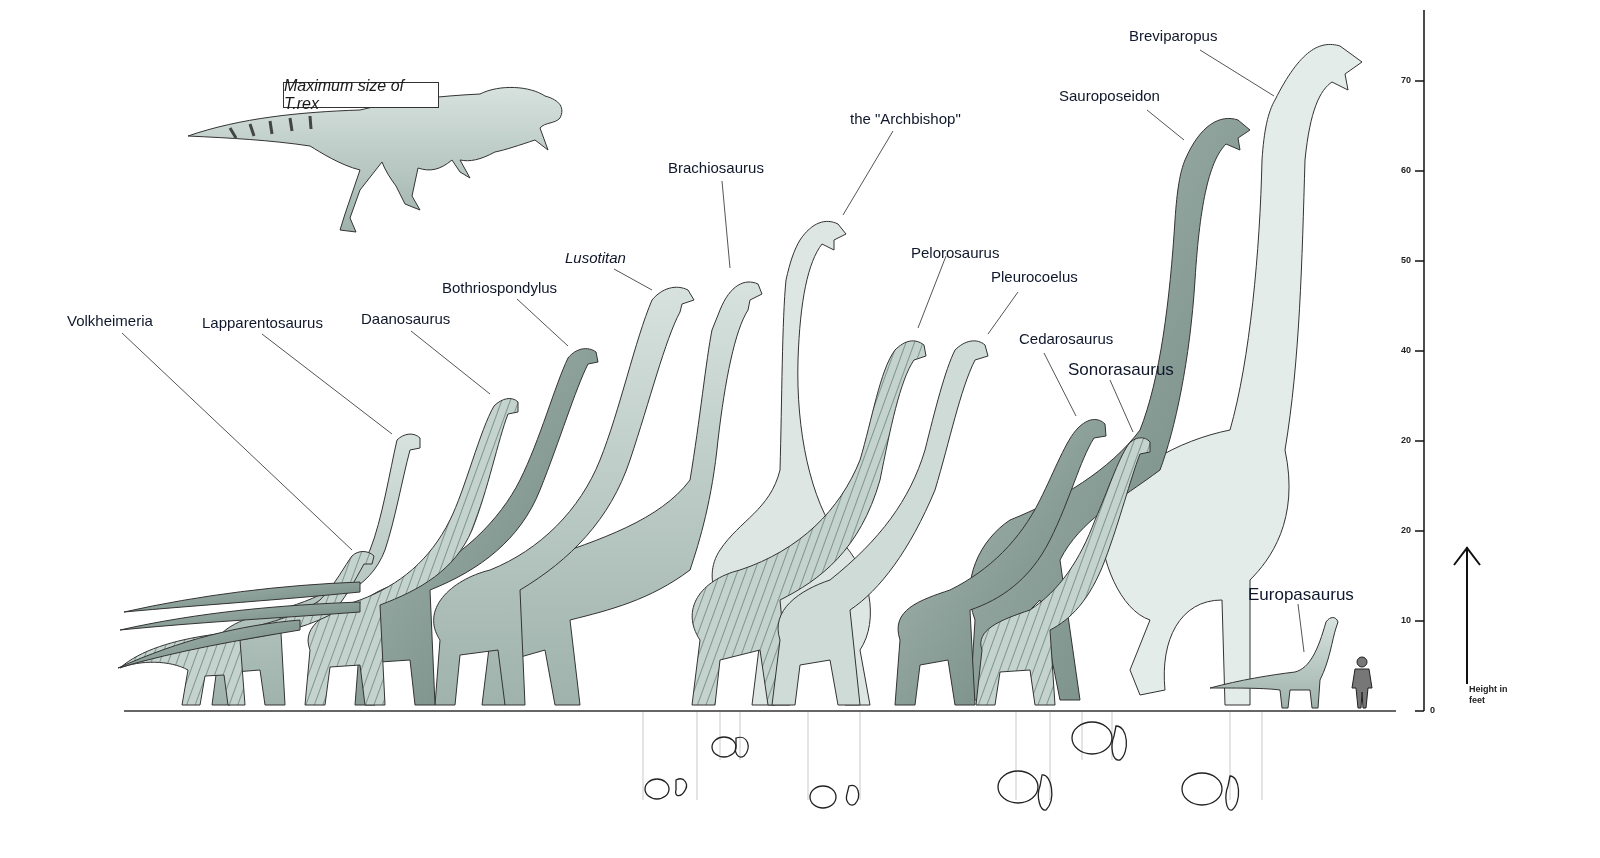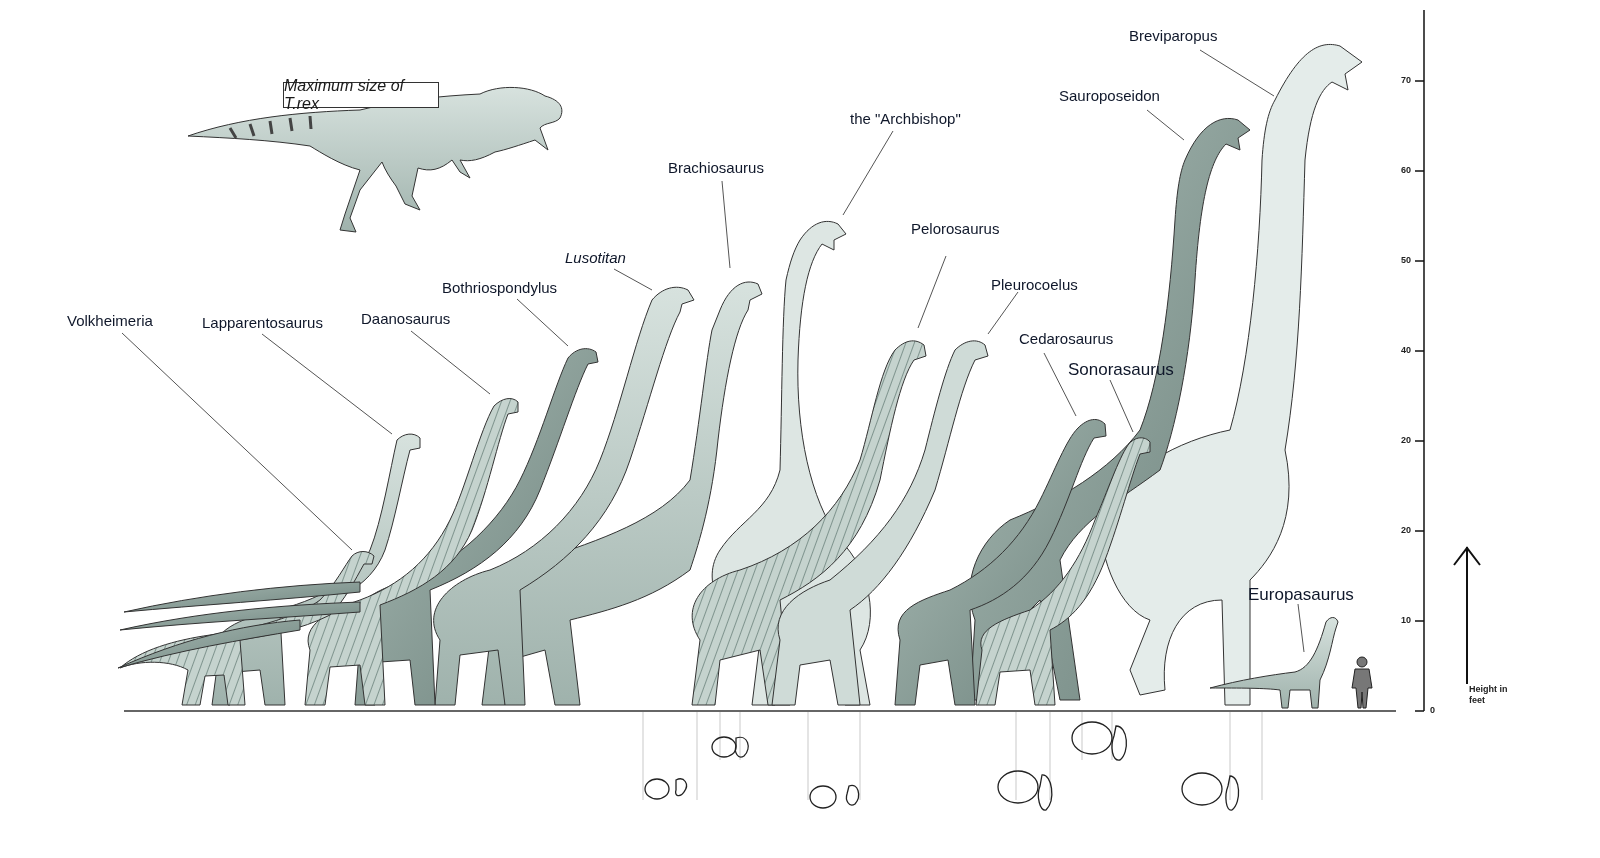--- a/index.html
+++ b/index.html
@@ -180,22 +180,22 @@
 
   <div class="trex-box">Maximum size of T.rex</div>
 
   <div class="label" style="left:67px;top:312px;">Volkheimeria</div>
   <div class="label" style="left:202px;top:314px;">Lapparentosaurus</div>
   <div class="label" style="left:361px;top:310px;">Daanosaurus</div>
   <div class="label" style="left:442px;top:279px;">Bothriospondylus</div>
   <div class="label" style="left:565px;top:249px;font-style:italic;">Lusotitan</div>
   <div class="label" style="left:668px;top:159px;">Brachiosaurus</div>
   <div class="label" style="left:850px;top:110px;">the "Archbishop"</div>
-  <div class="label" style="left:911px;top:220px;text-align:center;">Pelorosaurus</div>
-  <div class="label" style="left:991px;top:276px;">Pleurocoelus</div>
+  <div class="label" style="left:911px;top:244px;text-align:center;">Pelorosaurus</div>
+  <div class="label" style="left:991px;top:268px;">Pleurocoelus</div>
   <div class="label" style="left:1019px;top:330px;">Cedarosaurus</div>
   <div class="label small" style="left:1068px;top:360px;">Sonorasaurus</div>
   <div class="label" style="left:1059px;top:87px;">Sauroposeidon</div>
   <div class="label" style="left:1129px;top:27px;">Breviparopus</div>
   <div class="label small" style="left:1248px;top:585px;">Europasaurus</div>
 
   <div class="tick-label" style="left:1430px;top:705px;">0</div>
   <div class="tick-label" style="left:1401px;top:615px;">10</div>
   <div class="tick-label" style="left:1401px;top:525px;">20</div>
   <div class="tick-label" style="left:1401px;top:435px;">20</div>

